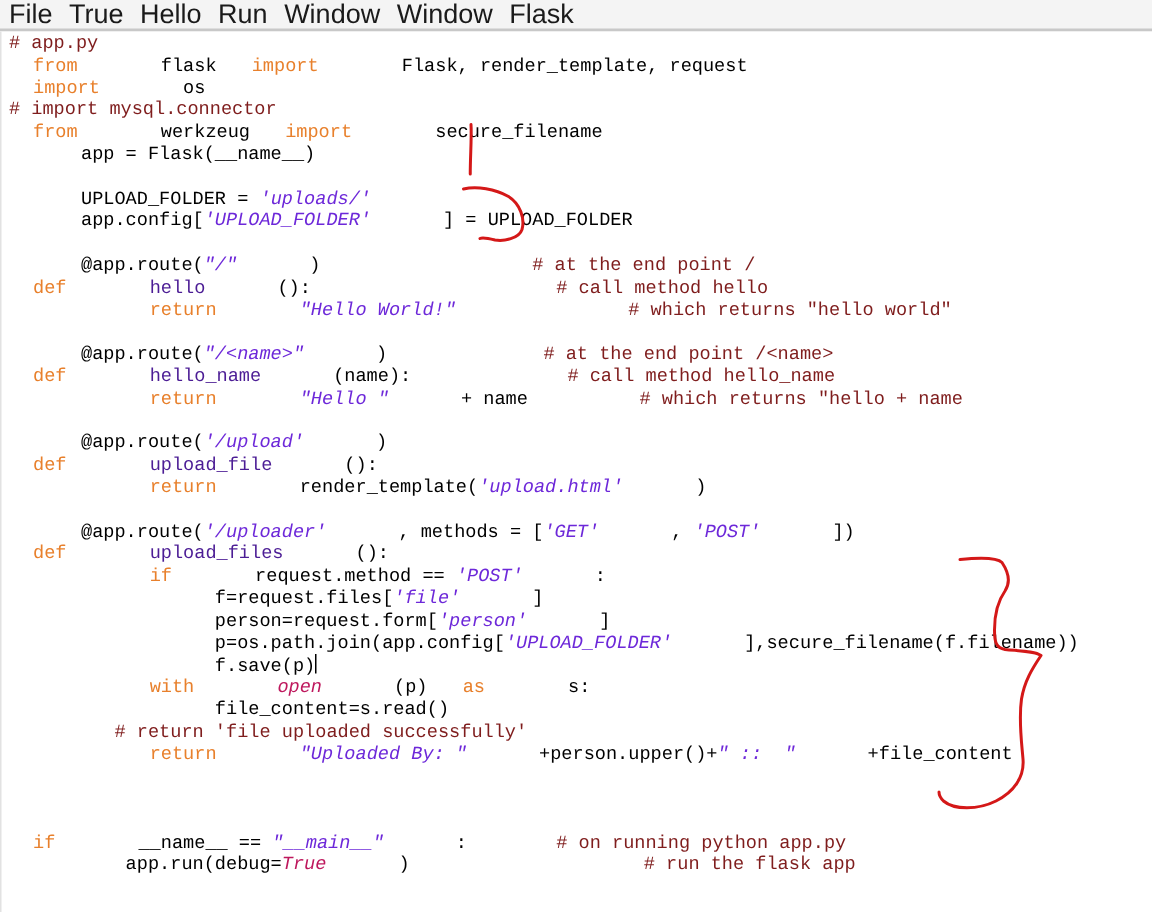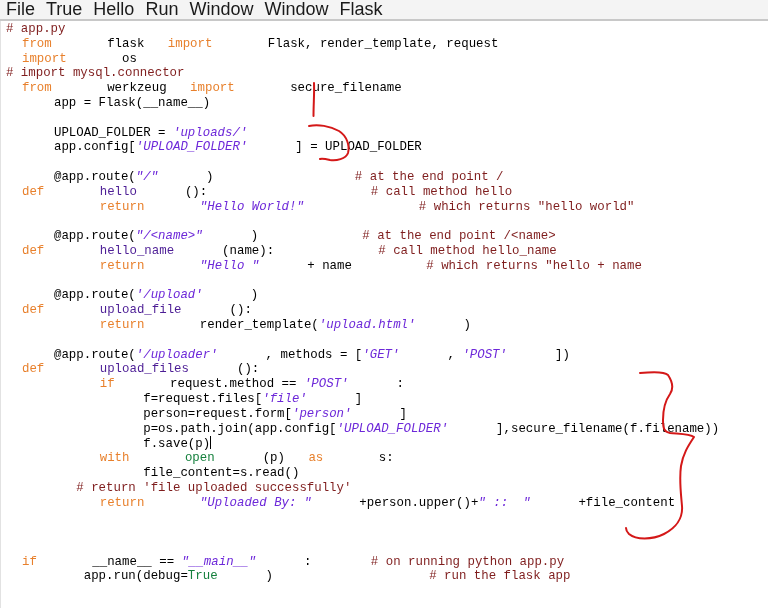--- a/index.html
+++ b/index.html
@@ -53,21 +53,21 @@
       font-size: 12.4px;
       line-height: 14.8px;
       color: #222222;
       white-space: pre;
     }
     .line { height: 14.8px; display: block; }
     .kw { color: #e8802c; margin-left: 16px; }
     .def { color: #4c1d95; }
     .str { color: #6d28d9; font-style: italic; }
     .cmt { color: #7f1d1d; text-align: right; }
-    .bi  { color: #15803d; }
+    .bi  { color: #be185d; font-style: italic; }
     .plain { color: #000000; padding-left: 48px; }
     .cursor {
       display: inline-block;
       width: 1px;
       height: 13px;
       background: #000;
       vertical-align: -2px;
     }
     .annotations {
       position: absolute;

